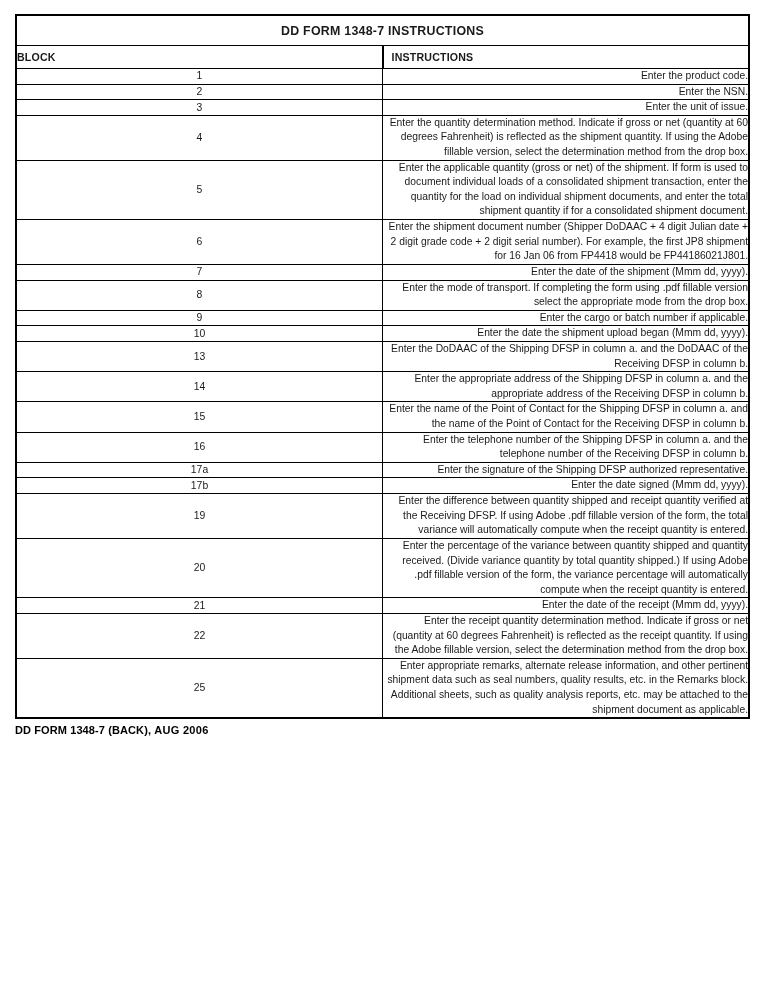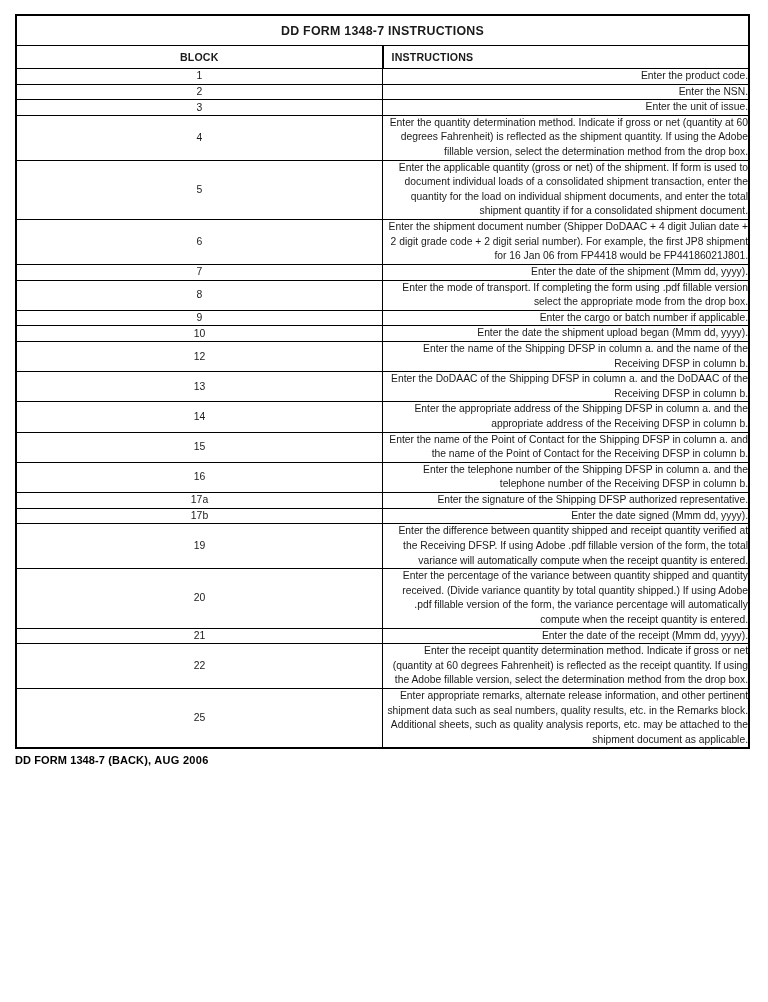--- a/index.html
+++ b/index.html
@@ -52,21 +52,20 @@
 
   
   .col-head {
     font-size: 10.6px;
     font-weight: bold;
     letter-spacing: 0.2px;
     height: 22px;
     border-bottom-width: 2.2px;
   }
   .col-head.block-head {
-    text-align: center;
   }
   .col-head.instr-head {
     text-align: left;
     padding-left: 8px;
   }
 
   
   .block-cell {
     width: 70px;
     text-align: center;
@@ -148,24 +147,20 @@
         </tr>
         <tr>
           <td class="block-cell">9</td>
           <td class="instr-cell">Enter the cargo or batch number if applicable.</td>
         </tr>
         <tr>
           <td class="block-cell">10</td>
           <td class="instr-cell">Enter the date the shipment upload began (Mmm dd, yyyy).</td>
         </tr>
         <tr>
-          <td class="block-cell">12</td>
-          <td class="instr-cell">Enter the name of the Shipping DFSP in column a. and the name of the Receiving DFSP in column b.</td>
-        </tr>
-        <tr>
           <td class="block-cell">13</td>
           <td class="instr-cell">Enter the DoDAAC of the Shipping DFSP in column a. and the DoDAAC of the Receiving DFSP in column b.</td>
         </tr>
         <tr>
           <td class="block-cell">14</td>
           <td class="instr-cell">Enter the appropriate address of the Shipping DFSP in column a. and the appropriate address of the Receiving DFSP in column b.</td>
         </tr>
         <tr>
           <td class="block-cell">15</td>
           <td class="instr-cell">Enter the name of the Point of Contact for the Shipping DFSP in column a. and the name of the Point of Contact for the Receiving DFSP in column b.</td>

